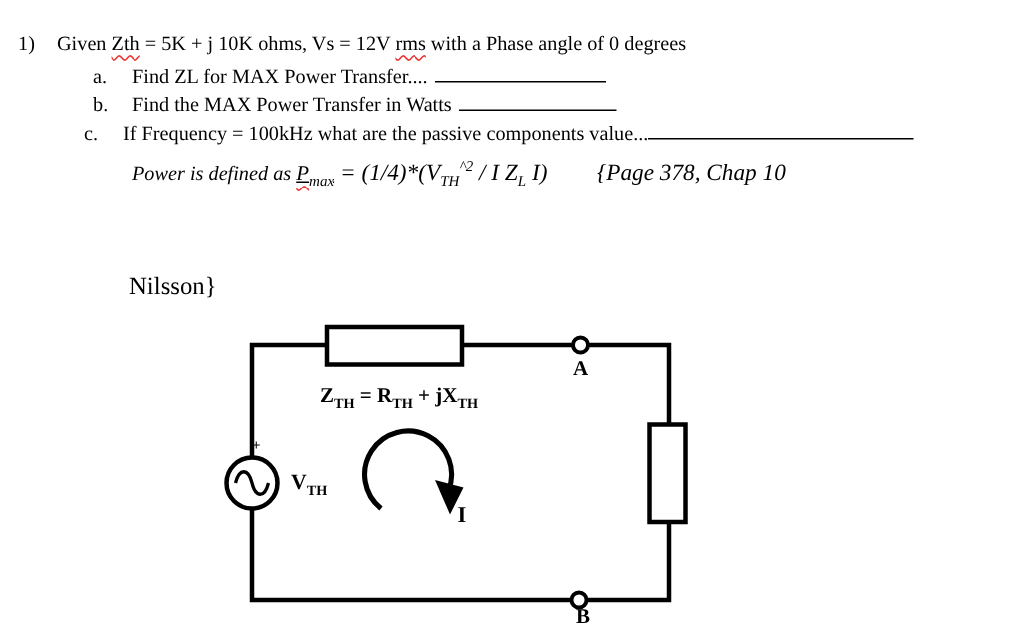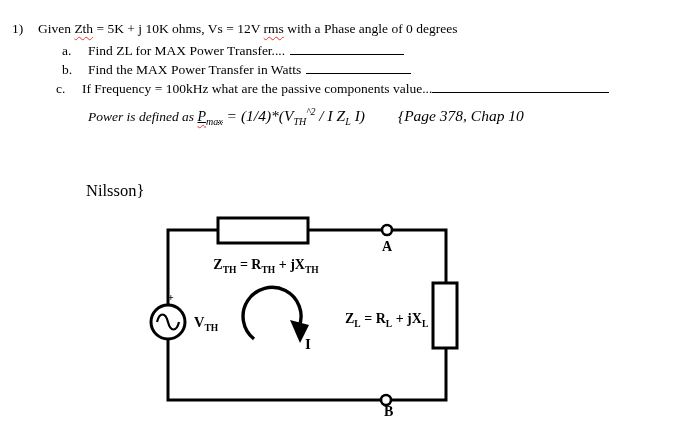--- a/index.html
+++ b/index.html
@@ -113,17 +113,16 @@
   <div class="clbl zth-pos"><span>Z</span><sub>TH</sub><span> = R</span><sub>TH</sub><span> + jX</span><sub>TH</sub></div>
 
   <div class="clbl a-pos">A</div>
 
   <div class="clbl plus-pos">+</div>
 
   <div class="clbl vth-pos"><span>V</span><sub>TH</sub></div>
 
   <div class="clbl i-pos">I</div>
 
-  <div class="clbl zl-pos"><span>Z</span><sub>L</sub><span> = R</span><sub>L</sub><span> + jX</span><sub>L</sub></div>
 
   <div class="clbl b-pos">B</div>
 
 </div>
 
 </body></html>

